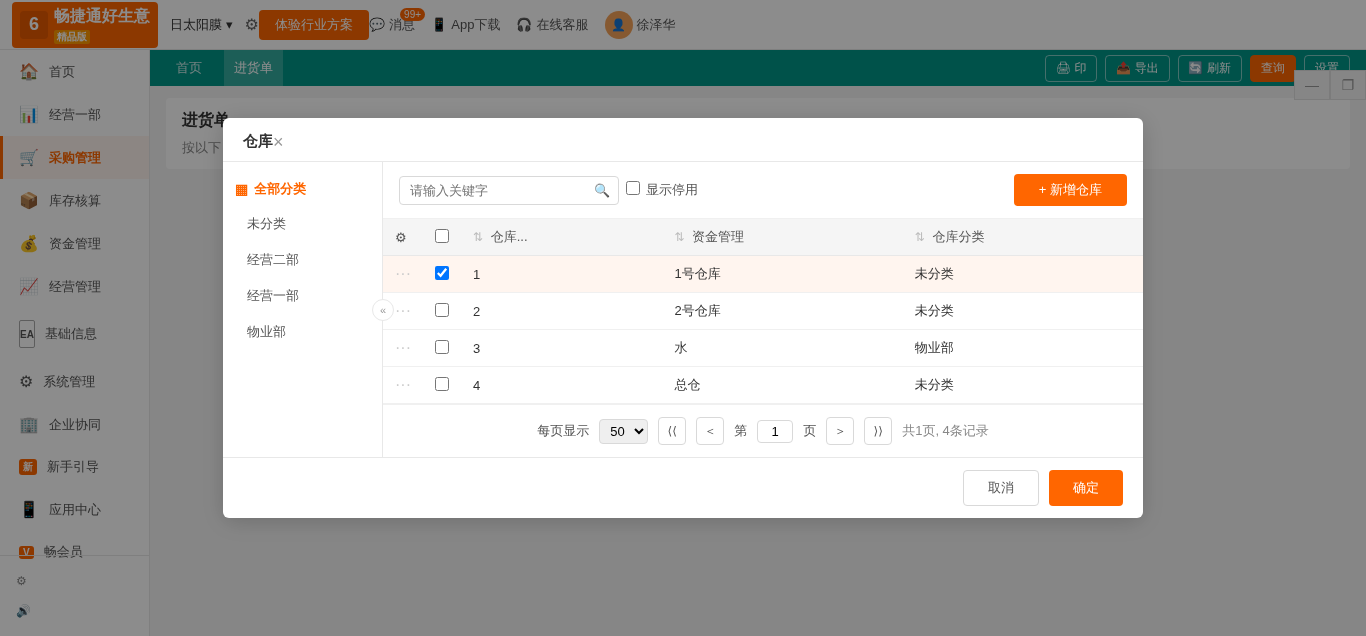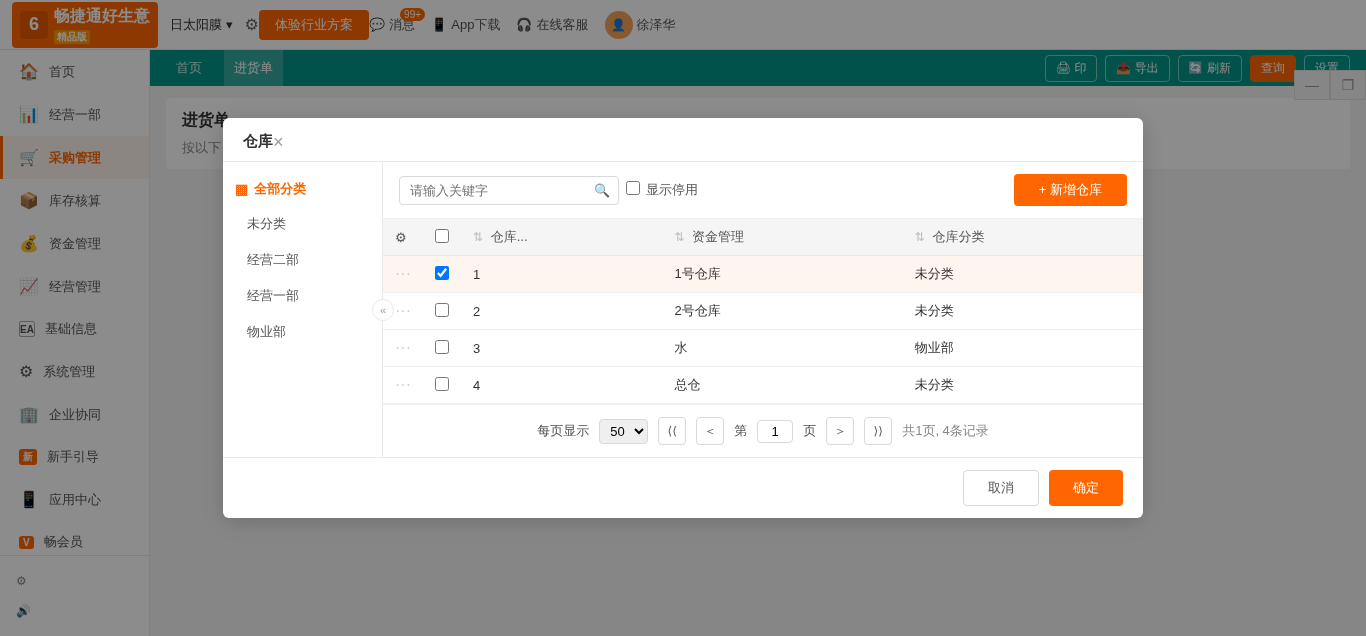--- a/index.html
+++ b/index.html
@@ -252,21 +252,21 @@
   </div>
   <div class="sidebar-item">
     <span class="sidebar-icon">💰</span>
     <span>资金管理</span>
   </div>
   <div class="sidebar-item">
     <span class="sidebar-icon">📈</span>
     <span>经营管理</span>
   </div>
   <div class="sidebar-item">
-    <span class="sidebar-icon" style="display:inline-flex;align-items:center;justify-content:center;width:16px;height:16px;border:1px solid #aaa;border-radius:2px;font-size:10px;font-weight:bold;">EA</span>
+    <span class="sidebar-icon" style="display:inline-flex;align-items:center;justify-content:center;width:16px;height:28px;border:1px solid #aaa;border-radius:2px;font-size:10px;font-weight:bold;">EA</span>
     <span>基础信息</span>
   </div>
   <div class="sidebar-item">
     <span class="sidebar-icon">⚙</span>
     <span>系统管理</span>
   </div>
   <div class="sidebar-item">
     <span class="sidebar-icon">🏢</span>
     <span>企业协同</span>
   </div>

